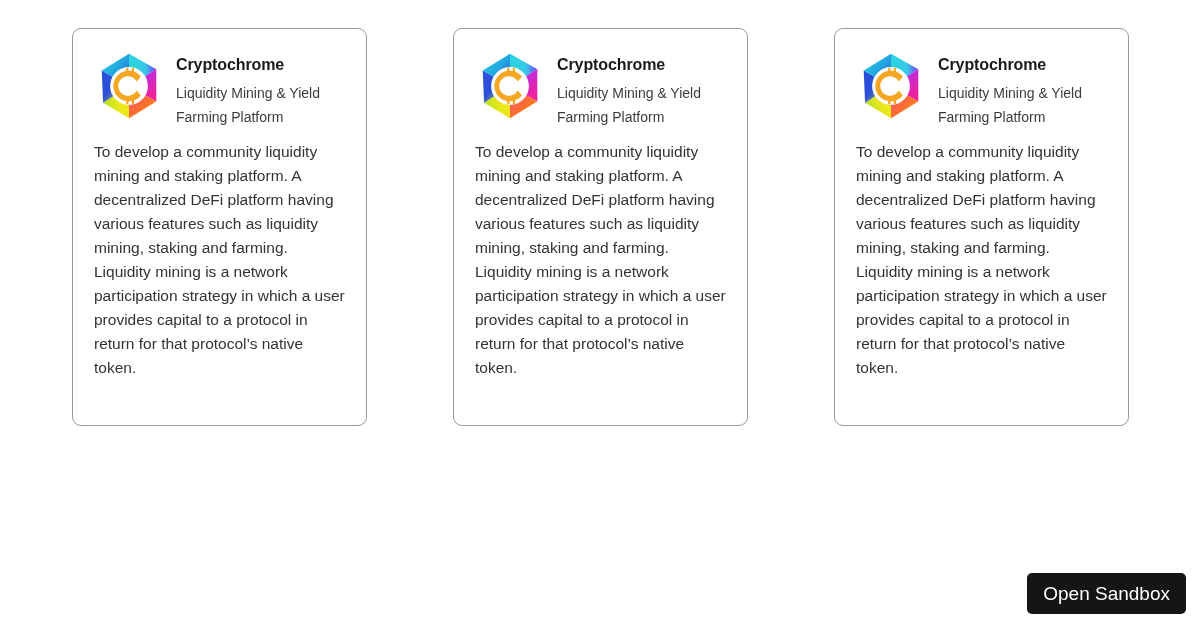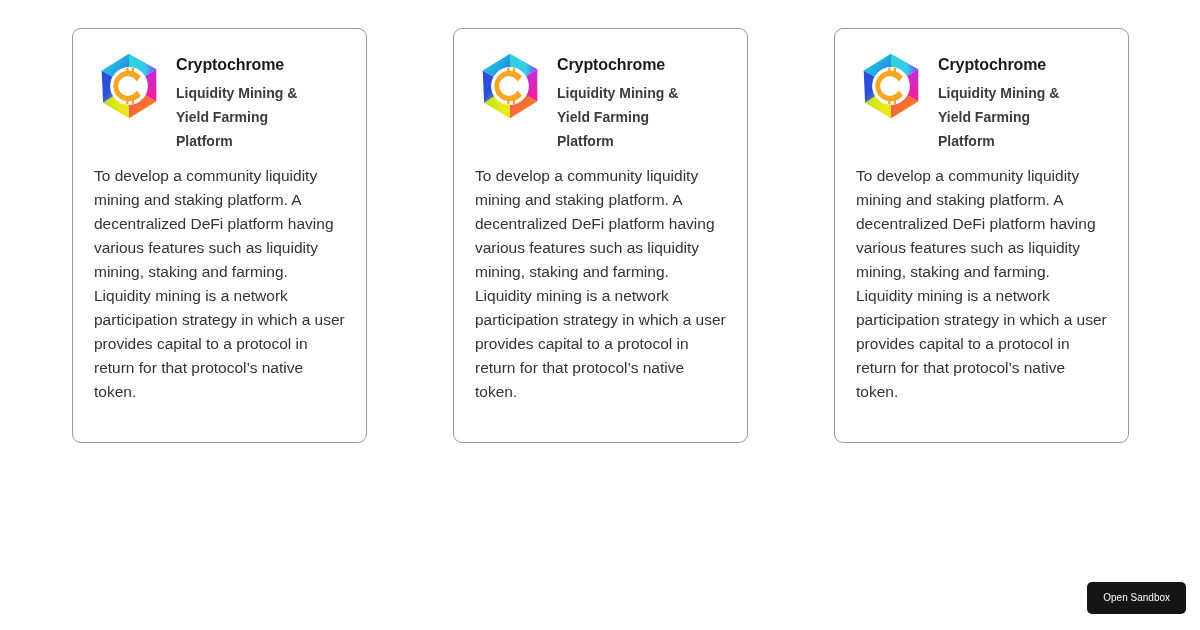--- a/index.html
+++ b/index.html
@@ -63,41 +63,41 @@
     font-size: 16px;
     font-weight: bold;
     color: #1a1a1a;
     line-height: 20px;
     margin: 0 0 6px 0;
     letter-spacing: -0.1px;
   }
 
   .card-subtitle {
     font-size: 14px;
-    font-weight: bold;
+    font-weight: normal;
     color: #3c3c3c;
     line-height: 24px;
     margin: 0;
     max-width: 150px;
   }
 
   .card-body {
     margin-top: 11px;
     font-size: 15.5px;
     line-height: 24px;
     color: #333333;
   }
 
   .sandbox-button {
     position: absolute;
     right: 14px;
     bottom: 16px;
     background: #151515;
     color: #ffffff;
-    font-size: 10px;
+    font-size: 19px;
     line-height: 1;
     padding: 11px 16px;
     border: none;
     border-radius: 5px;
     font-family: "Liberation Sans", sans-serif;
     cursor: pointer;
   }
 </style>
 </head>
 <body>

